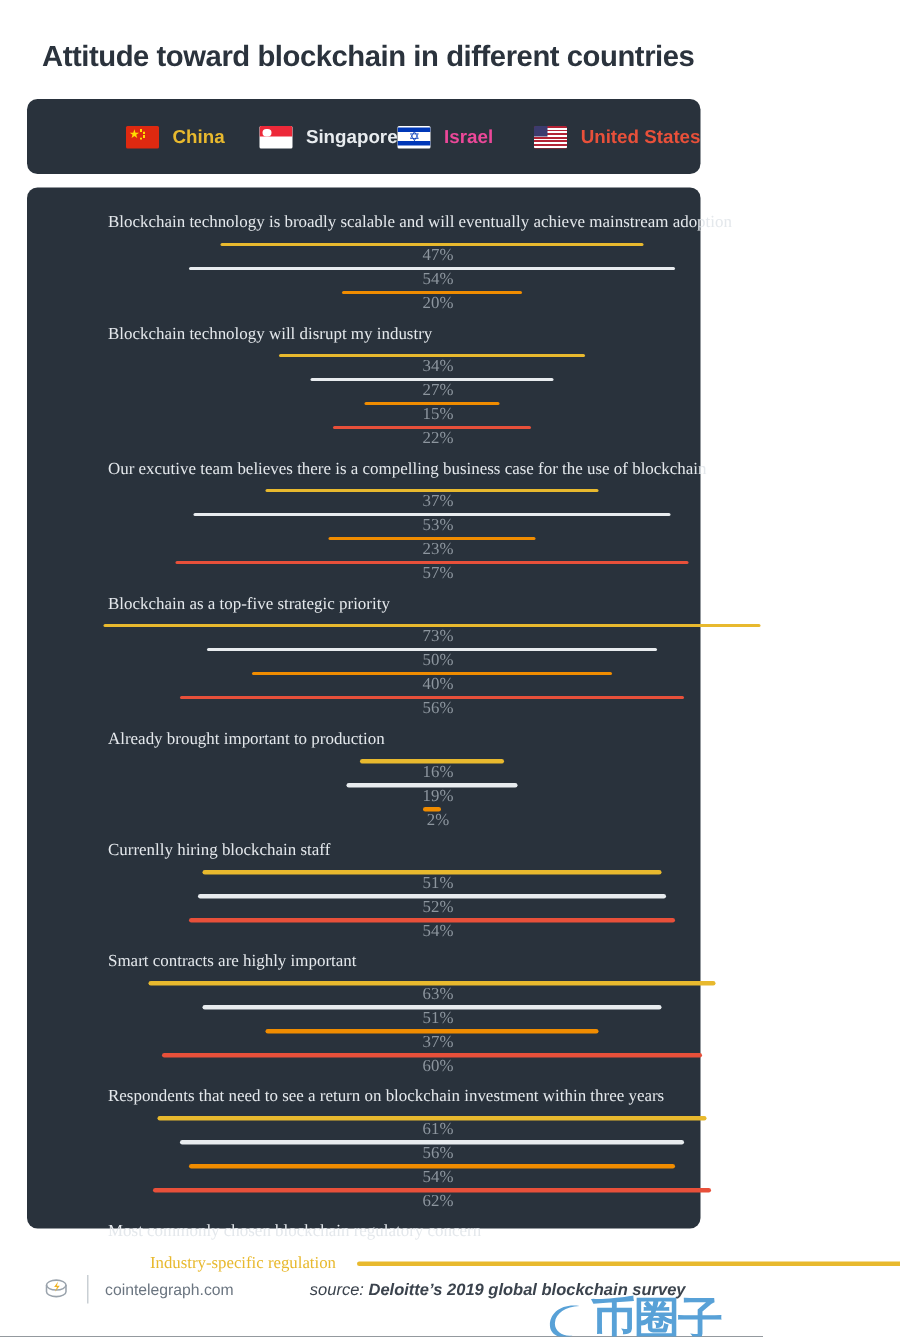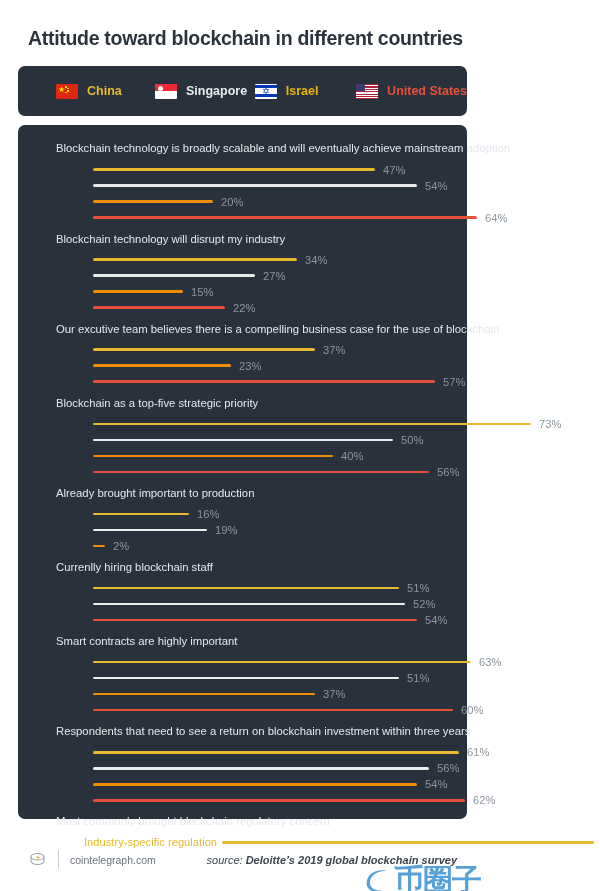--- a/index.html
+++ b/index.html
@@ -30,21 +30,21 @@
   }
 
   
   .legend-card {
     margin-top: 16px;
     height: 50px;
     background: #29323c;
     border-radius: 7px;
     display: flex;
     align-items: center;
-    padding-left: 38px;
+    padding-left: 66px;
   }
 
   .legend-item {
     display: flex;
     align-items: center;
     gap: 9px;
   }
   .legend-item.china      { width: 127px; }
   .legend-item.singapore  { width: 128px; }
   .legend-item.israel     { width: 130px; }
@@ -136,22 +136,23 @@
   .chart-card {
     margin-top: 9px;
     height: 694px;
     background: #29323c;
     border-radius: 7px;
     padding: 16px 0 0 0;
     position: relative;
   }
 
   .group {
-    padding-left: 38px;
+    padding-left: 54px;
     margin-bottom: 6px;
+    font-family: Liberation Serif, serif;
   }
 
   .group-title {
     font-size: 11.3px;
     color: #e4e8ec;
     line-height: 1.25;
     margin-bottom: 6px;
     white-space: nowrap;
   }
 
@@ -175,21 +176,21 @@
   }
 
   .bar-value {
     font-size: 11.2px;
     color: #8d969f;
     margin-left: 8px;
     white-space: nowrap;
   }
 
   
-  .group.plain .bar-row { padding-left: 37px; }
+  .group.plain .bar-row { padding-left: 37px; flex-direction: column; }
   .group.labelled .bar-row { padding-left: 28px; }
   .group.labelled .bar-inline-label { min-width: 131px; }
 
   
   .footer {
     position: absolute;
     left: 0; right: 0;
     bottom: 0;
     height: 63px;
     padding: 0 28px 0 28px;
@@ -257,21 +258,21 @@
       <span class="legend-label" style="color:#e8b92e">China</span>
     </div>
 
     <div class="legend-item singapore">
       <span class="flag flag-singapore"></span>
       <span class="legend-label" style="color:#e8ecef">Singapore</span>
     </div>
 
     <div class="legend-item israel">
       <span class="flag flag-israel"></span>
-      <span class="legend-label" style="color:#eab308">Israel</span>
+      <span class="legend-label" style="color:#ec4899">Israel</span>
     </div>
 
     <div class="legend-item usa">
       <span class="flag flag-usa"></span>
       <span class="legend-label" style="color:#e8503a">United States</span>
     </div>
 
   </div>
 
   <div class="chart-card">
@@ -283,24 +284,20 @@
             <span class="bar-value">47%</span>
           </div>
           <div class="bar-row">
             <div class="bar" style="width: 324px; background: rgb(232, 236, 239);"></div>
             <span class="bar-value">54%</span>
           </div>
           <div class="bar-row">
             <div class="bar" style="width: 120px; background: rgb(240, 140, 0);"></div>
             <span class="bar-value">20%</span>
           </div>
-          <div class="bar-row">
-            <div class="bar" style="width: 384px; background: rgb(232, 80, 58);"></div>
-            <span class="bar-value">64%</span>
-          </div>
         </div>
         <div class="group plain">
           <div class="group-title">Blockchain technology will disrupt my industry</div>
           <div class="bar-row">
             <div class="bar" style="width: 204px; background: rgb(232, 185, 46);"></div>
             <span class="bar-value">34%</span>
           </div>
           <div class="bar-row">
             <div class="bar" style="width: 162px; background: rgb(232, 236, 239);"></div>
             <span class="bar-value">27%</span>
@@ -314,20 +311,24 @@
             <span class="bar-value">22%</span>
           </div>
         </div>
         <div class="group plain">
           <div class="group-title">Our excutive team believes there is a compelling business case for the use of blockchain</div>
           <div class="bar-row">
             <div class="bar" style="width: 222px; background: rgb(232, 185, 46);"></div>
             <span class="bar-value">37%</span>
           </div>
           <div class="bar-row">
+            <div class="bar" style="width: 318px; background: rgb(232, 236, 239);"></div>
+            <span class="bar-value">53%</span>
+          </div>
+          <div class="bar-row">
             <div class="bar" style="width: 138px; background: rgb(240, 140, 0);"></div>
             <span class="bar-value">23%</span>
           </div>
           <div class="bar-row">
             <div class="bar" style="width: 342px; background: rgb(232, 80, 58);"></div>
             <span class="bar-value">57%</span>
           </div>
         </div>
         <div class="group plain">
           <div class="group-title">Blockchain as a top-five strategic priority</div>
@@ -410,21 +411,21 @@
           <div class="bar-row">
             <div class="bar" style="width: 324px; background: rgb(240, 140, 0);"></div>
             <span class="bar-value">54%</span>
           </div>
           <div class="bar-row">
             <div class="bar" style="width: 372px; background: rgb(232, 80, 58);"></div>
             <span class="bar-value">62%</span>
           </div>
         </div>
         <div class="group labelled">
-          <div class="group-title">Most commonly brought blockchain regulatory concern</div>
+          <div class="group-title">Most commonly chosen blockchain regulatory concern</div>
           <div class="bar-row">
             <span class="bar-inline-label" style="color: rgb(232, 185, 46);">Industry-specific regulation</span>
             <div class="bar" style="width: 372px; background: rgb(232, 185, 46);"></div>
           </div>
         </div>
       </div>
   </div>
 
   <div class="footer">
 

